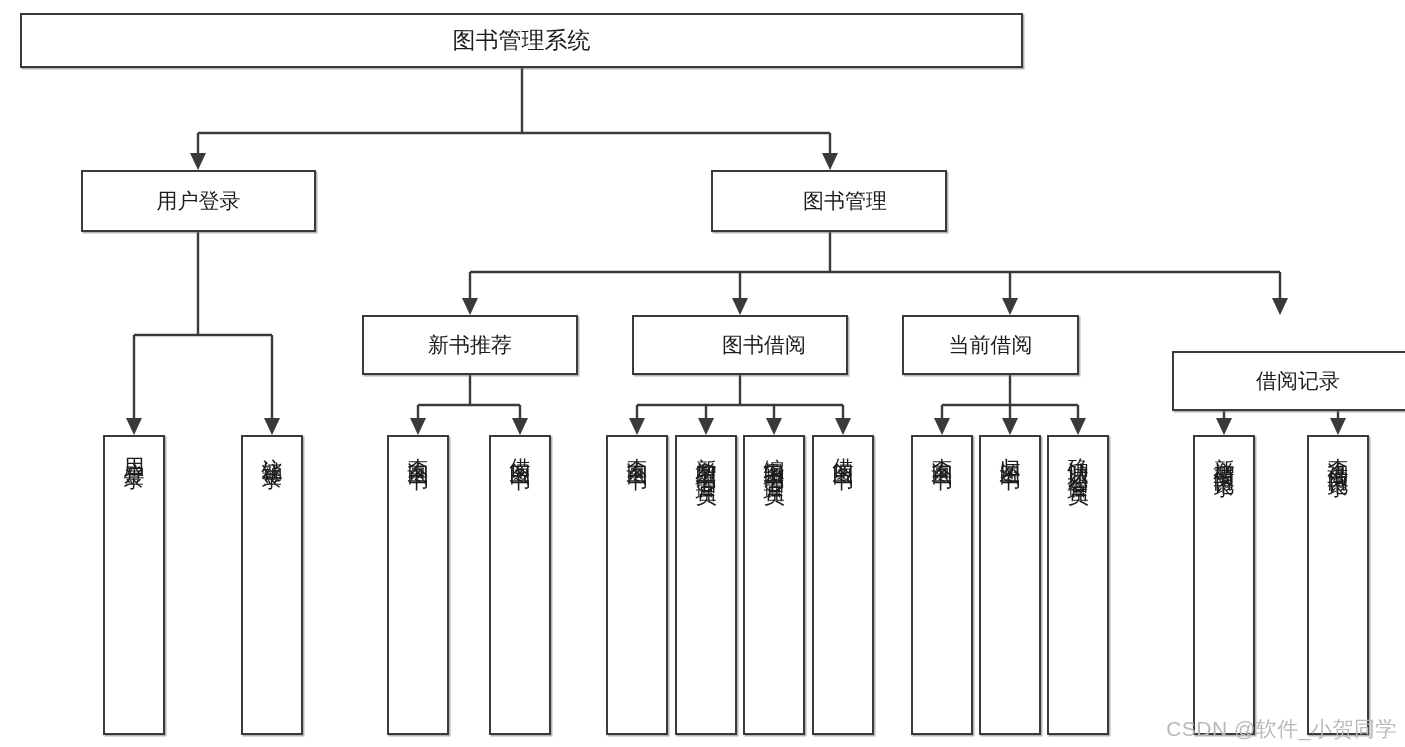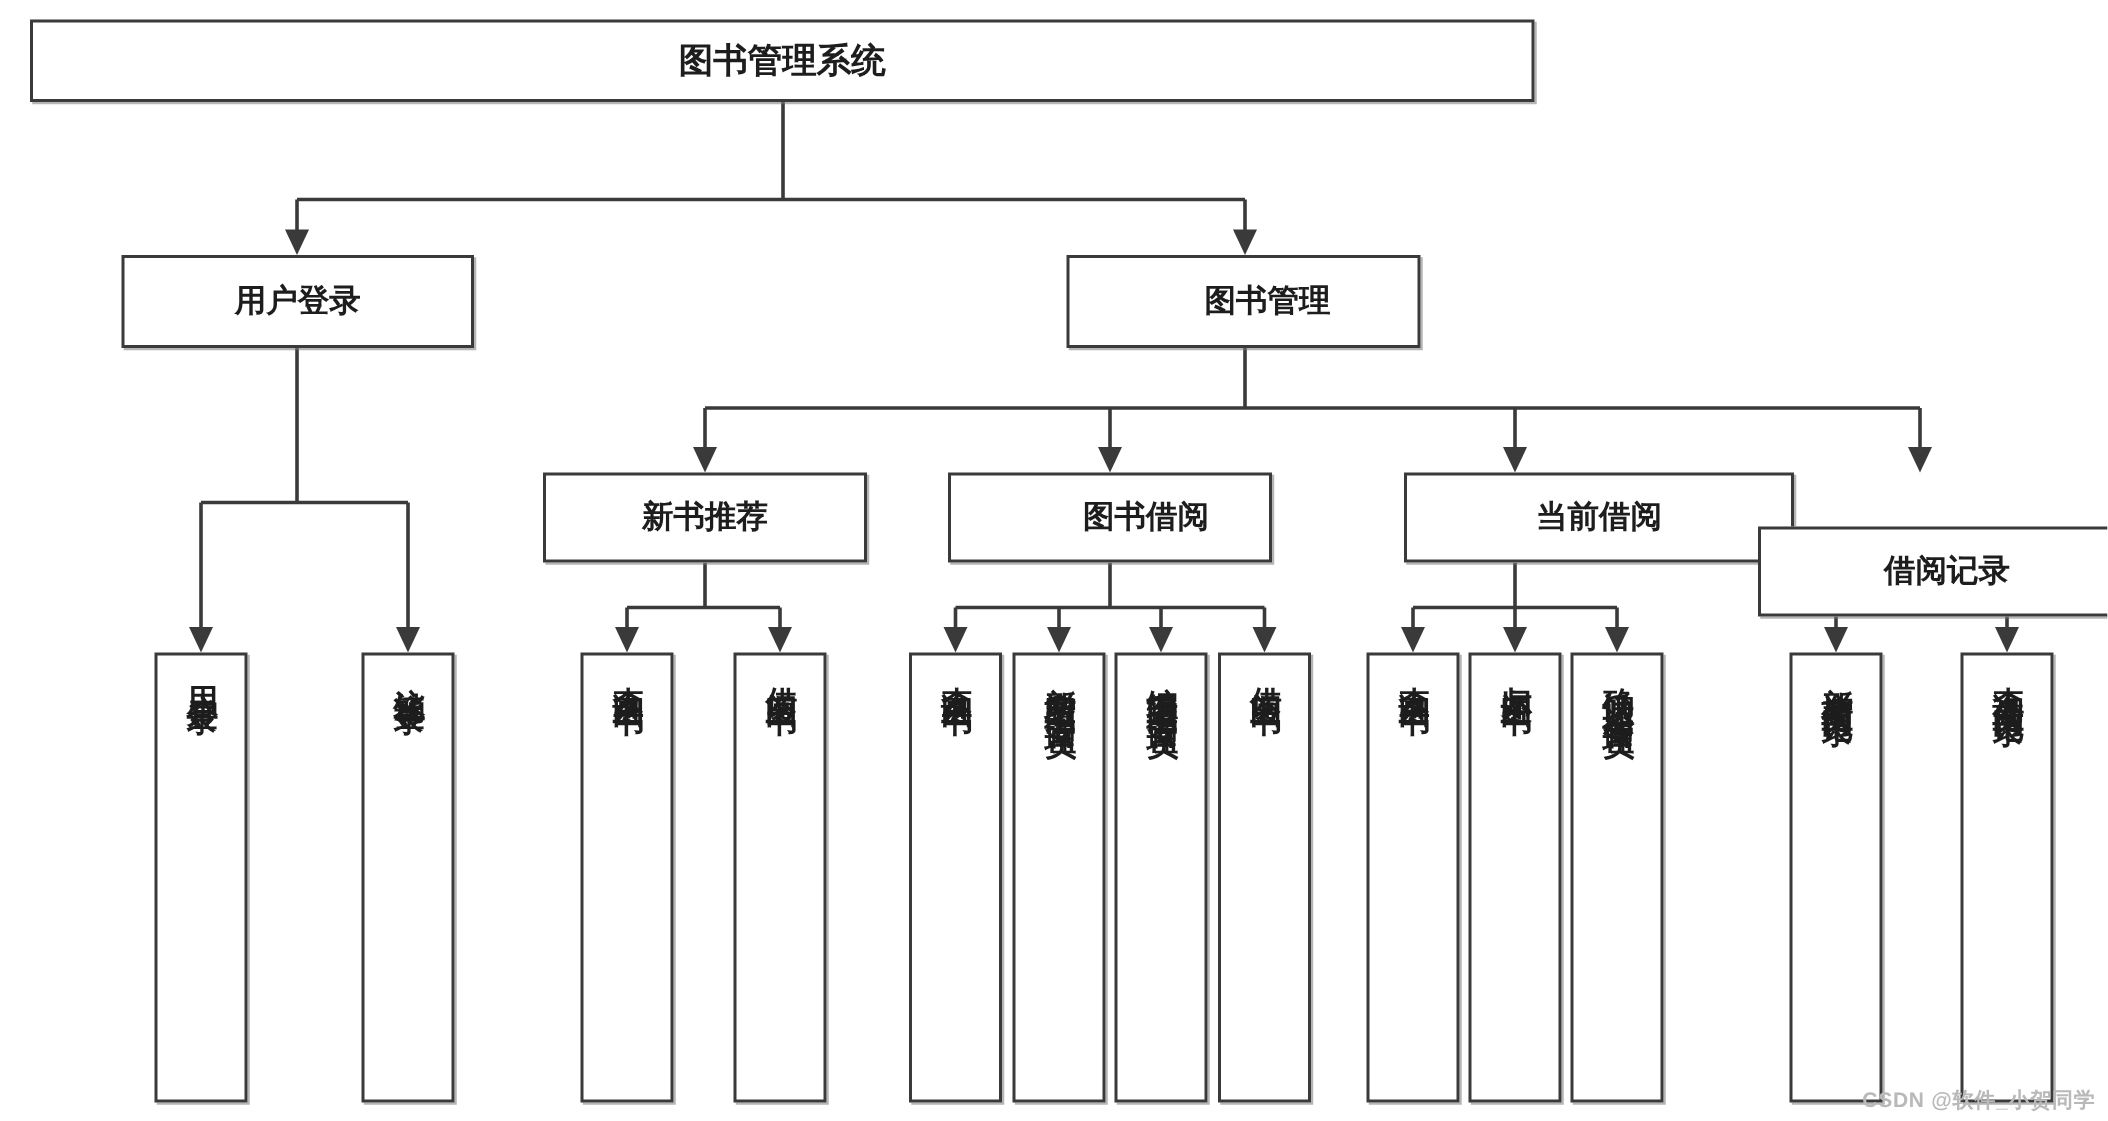--- a/index.html
+++ b/index.html
@@ -11,21 +11,20 @@
   body {
     font-family: "Liberation Sans", "DejaVu Sans", sans-serif;
     -webkit-font-smoothing: antialiased;
   }
   #canvas {
     position: relative;
     width: 1405px;
     height: 747px;
     background: #ffffff;
     overflow: hidden;
-    font-weight: bold;
   }
   
   .node {
     position: absolute;
     box-sizing: border-box;
     background: #ffffff;
     border: 2px solid #3a3a3a;
     box-shadow: 1.5px 1.5px 0 0 rgba(120,120,120,0.55);
     display: flex;
     align-items: center;
@@ -75,21 +74,21 @@
     fill: none;
   }
   #wires polygon {
     fill: #3a3a3a;
   }
   
   #watermark {
     position: absolute;
     right: 8px;
     bottom: 4px;
-    font-size: 14px;
+    font-size: 21px;
     color: #b9b9b9;
     letter-spacing: 0.5px;
     white-space: nowrap;
     user-select: none;
   }
 </style>
 </head>
 <body>
 
 <div id="canvas">
@@ -166,21 +165,21 @@
   <div class="node branch" style="left:711px; top:170px; width:236px; height:62px;padding-left:32px;">
     <span class="node-label">图书管理</span>
   </div>
 
   <div class="node branch" style="left:362px; top:315px; width:216px; height:60px;">
     <span class="node-label">新书推荐</span>
   </div>
   <div class="node branch" style="left:632px; top:315px; width:216px; height:60px;padding-left:48px;">
     <span class="node-label">图书借阅</span>
   </div>
-  <div class="node branch" style="left:902px; top:315px; width:260px; height:60px;margin-left:34px;">
+  <div class="node branch" style="left:902px; top:315px; width:177px; height:60px;">
     <span class="node-label">当前借阅</span>
   </div>
   <div class="node branch" style="left:1172px; top:315px; width:252px; height:60px;margin-top:36px;">
     <span class="node-label">借阅记录</span>
   </div>
 
   <div class="node leaf" style="left:103px; top:435px; width:62px; height:300px;">
     <span class="node-label">用户登录</span>
   </div>
   <div class="node leaf" style="left:241px; top:435px; width:62px; height:300px;">

